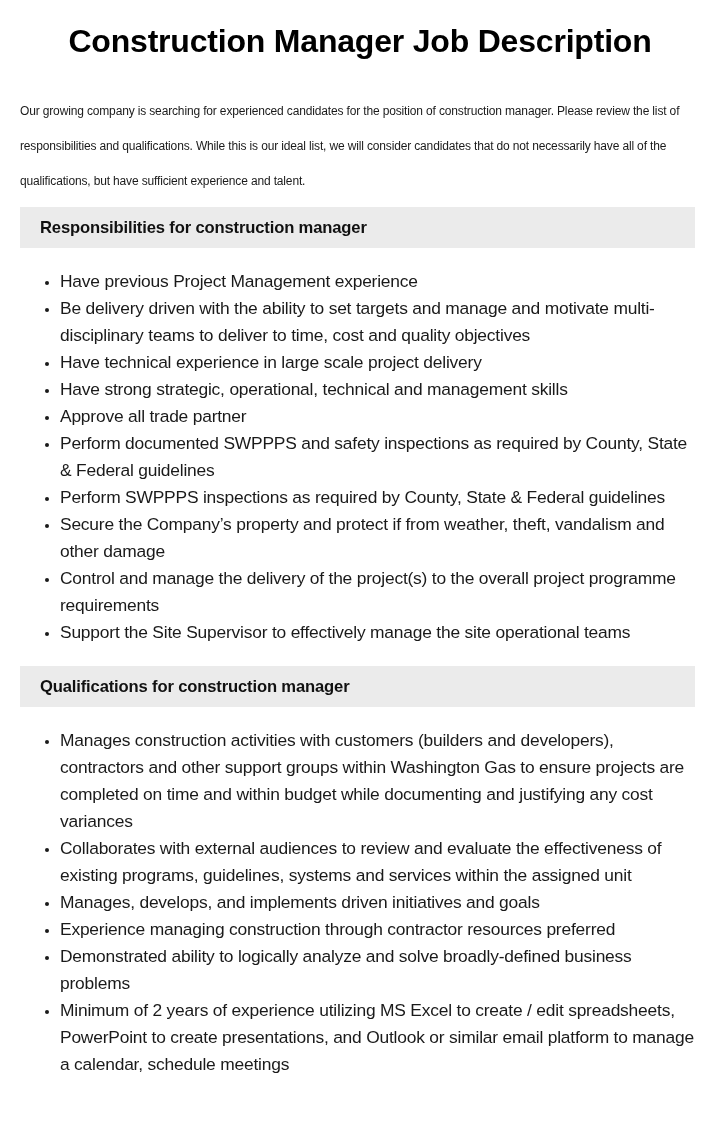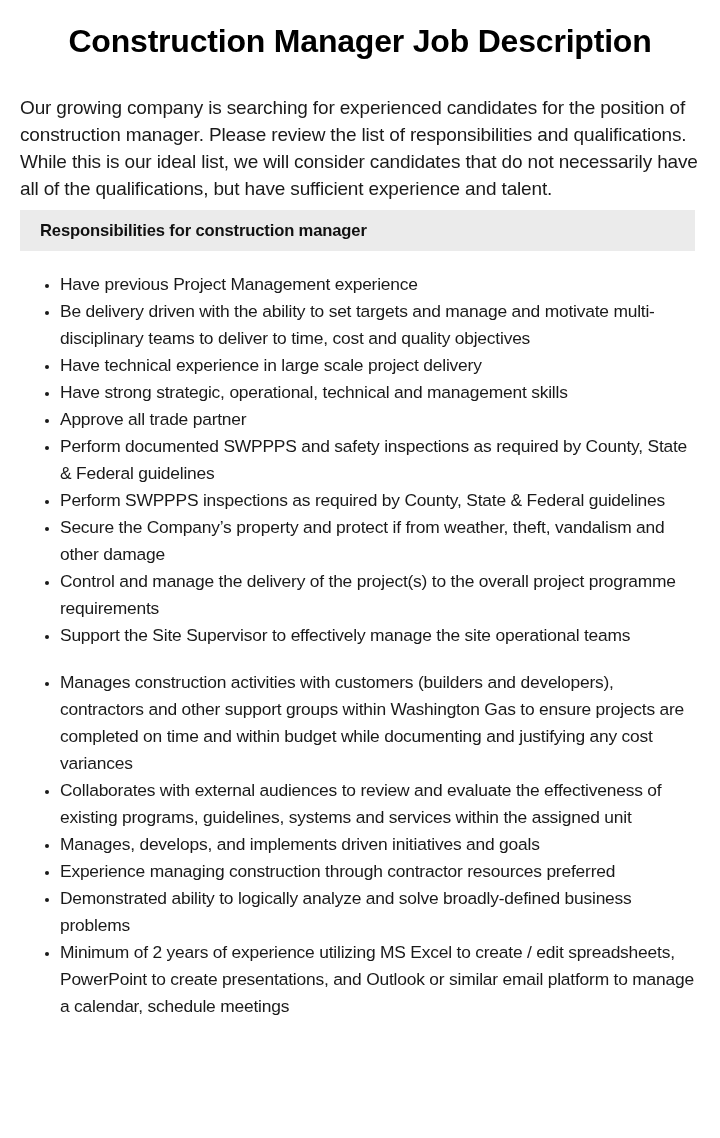--- a/index.html
+++ b/index.html
@@ -17,22 +17,22 @@
     height: 46px;
     line-height: 42px;
     text-align: center;
     font-size: 32px;
     font-weight: bold;
     color: #000;
     letter-spacing: -0.2px;
   }
   .intro {
     margin: 28px 0 0 0;
-    font-size: 19px;
-    line-height: 27px;
+    font-size: 12px;
+    line-height: 35px;
     color: #1a1a1a;
     letter-spacing: -0.15px;
   }
   .section-header {
     margin-top: 8px;
     background: #ebebeb;
     height: 41px;
     width: 675px;
     box-sizing: border-box;
     padding-left: 20px;
@@ -70,20 +70,21 @@
     <li>Have technical experience in large scale project delivery</li>
     <li>Have strong strategic, operational, technical and management skills</li>
     <li>Approve all trade partner</li>
     <li>Perform documented SWPPPS and safety inspections as required by County, State &amp; Federal guidelines</li>
     <li>Perform SWPPPS inspections as required by County, State &amp; Federal guidelines</li>
     <li>Secure the Company’s property and protect if from weather, theft, vandalism and other damage</li>
     <li>Control and manage the delivery of the project(s) to the overall project programme requirements</li>
     <li>Support the Site Supervisor to effectively manage the site operational teams</li>
   </ul>
 
+  <div class="section-header qual-section">Qualifications for construction manager</div>
   <ul class="qual-list">
     <li>Manages construction activities with customers (builders and developers), contractors and other support groups within Washington Gas to ensure projects are completed on time and within budget while documenting and justifying any cost variances</li>
     <li>Collaborates with external audiences to review and evaluate the effectiveness of existing programs, guidelines, systems and services within the assigned unit</li>
     <li>Manages, develops, and implements driven initiatives and goals</li>
     <li>Experience managing construction through contractor resources preferred</li>
     <li>Demonstrated ability to logically analyze and solve broadly-defined business problems</li>
     <li>Minimum of 2 years of experience utilizing MS Excel to create / edit spreadsheets, PowerPoint to create presentations, and Outlook or similar email platform to manage a calendar, schedule meetings</li>
   </ul>
 </div>
 

